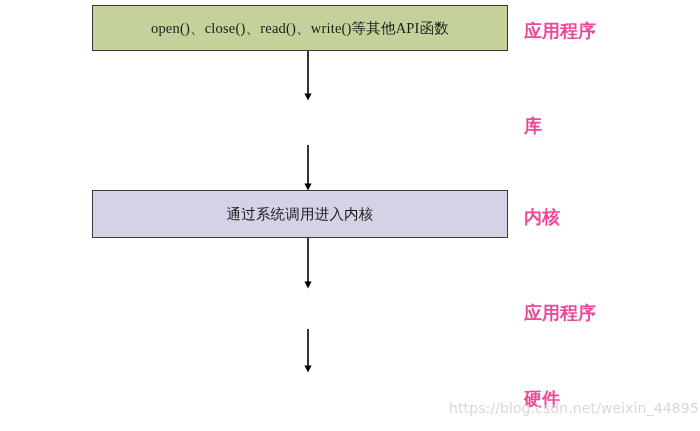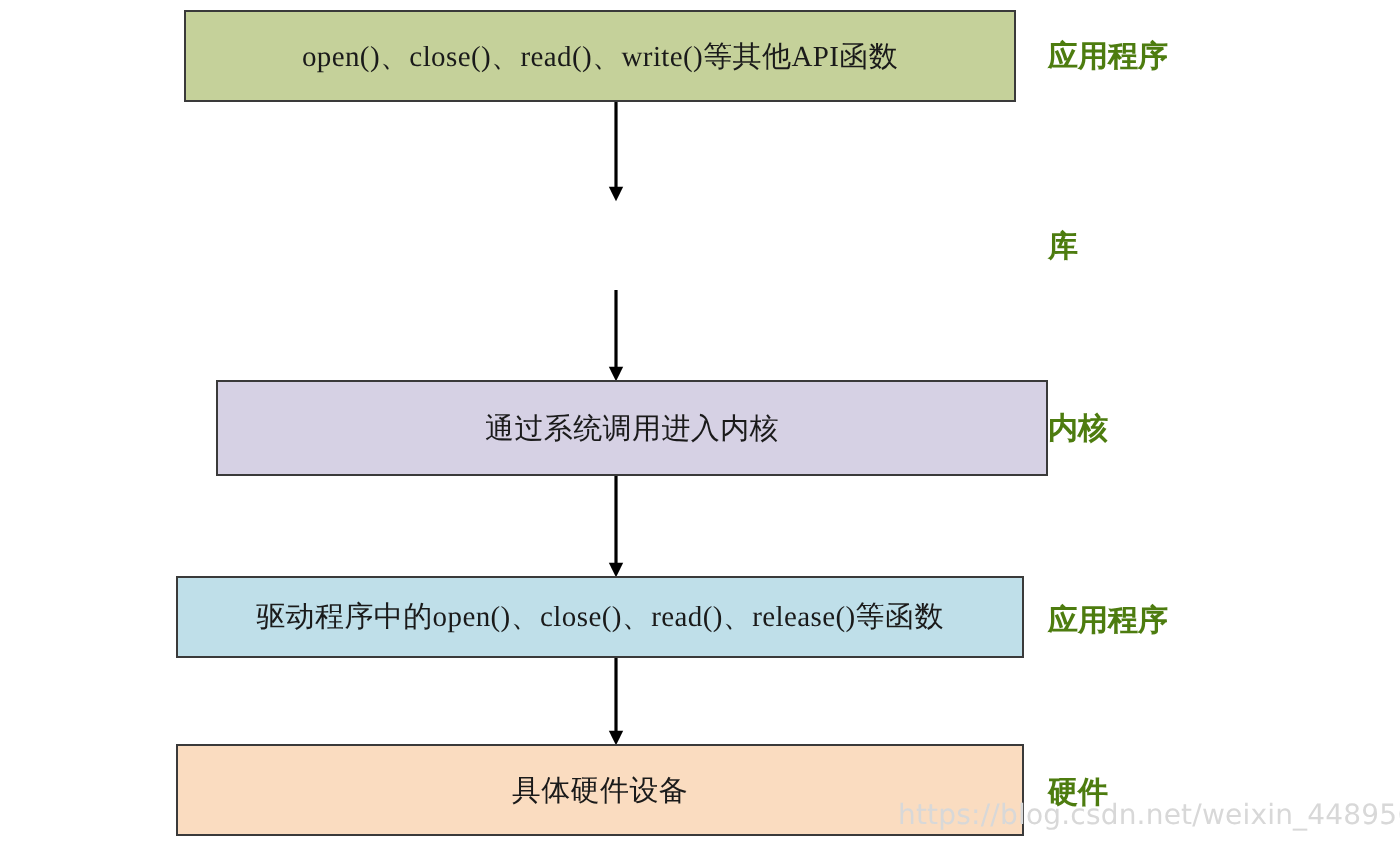--- a/index.html
+++ b/index.html
@@ -33,30 +33,30 @@
     color: #1a1a1a;
     letter-spacing: 0.2px;
     white-space: nowrap;
     z-index: 3;
   }
 
   .layer-label {
     position: absolute;
     font-family: "DejaVu Sans", "Liberation Sans", sans-serif;
     font-weight: bold;
-    font-size: 15px;
-    color: #4d7c0f;
+    font-size: 18px;
+    color: #ec4899;
     white-space: nowrap;
     z-index: 4;
   }
 
   
   .box-app    { left: 92px;  top: 5px;   width: 416px; height: 46px; background: #c5d19a; }
   .box-lib    { left: 92px;  top: 100px; width: 416px; height: 45px; background: #d99694; }
-  .box-kernel { left: 108px;  top: 190px; width: 416px; height: 48px; background: #d6d1e4; }
+  .box-kernel { left: 92px;  top: 190px; width: 416px; height: 48px; background: #d6d1e4; }
   .box-driver { left: 88px;  top: 288px; width: 424px; height: 41px; background: #bfdfe9; }
   .box-hw     { left: 88px;  top: 372px; width: 424px; height: 46px; background: #fadcc0; }
 
   .label-app    { left: 524px; top: 19px; }
   .label-lib    { left: 524px; top: 114px; }
   .label-kernel { left: 524px; top: 205px; font-family: Liberation Mono, monospace; }
   .label-driver { left: 524px; top: 301px; }
   .label-hw     { left: 524px; top: 387px; }
 
   
@@ -103,25 +103,19 @@
   </div>
   <div class="layer-label label-app">应用程序</div>
 
   <div class="layer-label label-lib">库</div>
 
   <div class="layer-box box-kernel">
     <span>通过系统调用进入内核</span>
   </div>
   <div class="layer-label label-kernel">内核</div>
 
-  <div class="layer-box box-driver">
-    <span>驱动程序中的open()、close()、read()、release()等函数</span>
-  </div>
   <div class="layer-label label-driver">应用程序</div>
 
-  <div class="layer-box box-hw">
-    <span>具体硬件设备</span>
-  </div>
   <div class="layer-label label-hw">硬件</div>
 
   <div class="watermark">https://blog.csdn.net/weixin_44895651</div>
 
 </div>
 
 </body></html>

